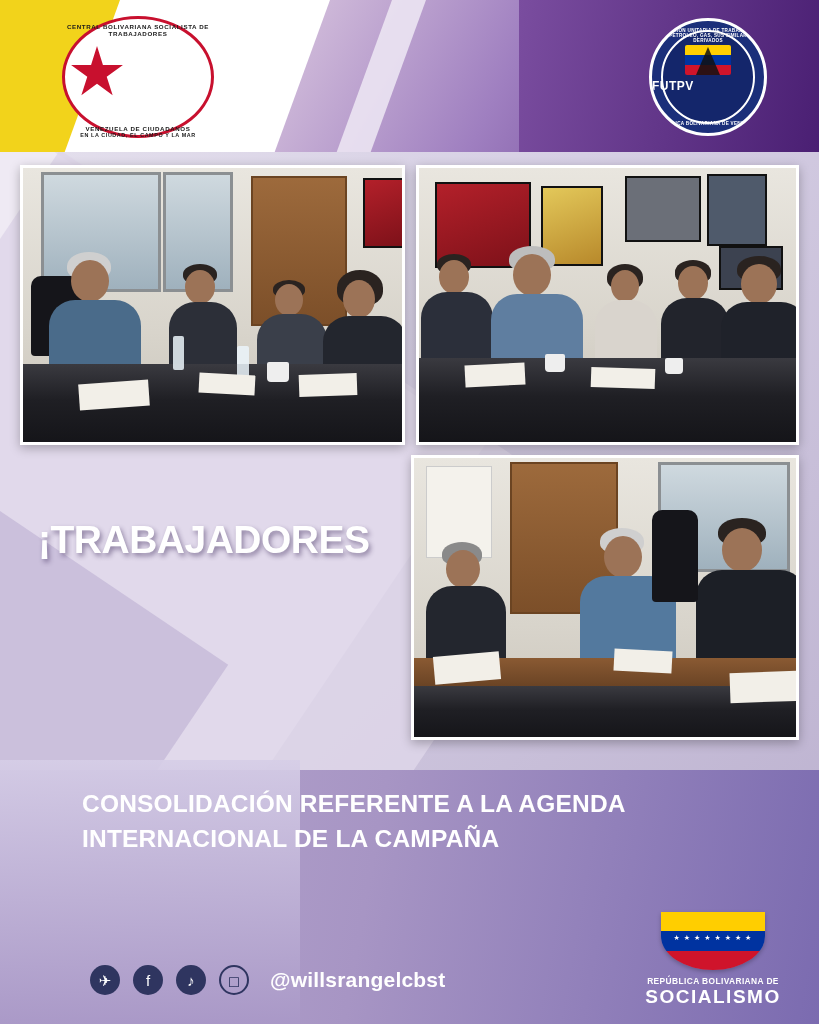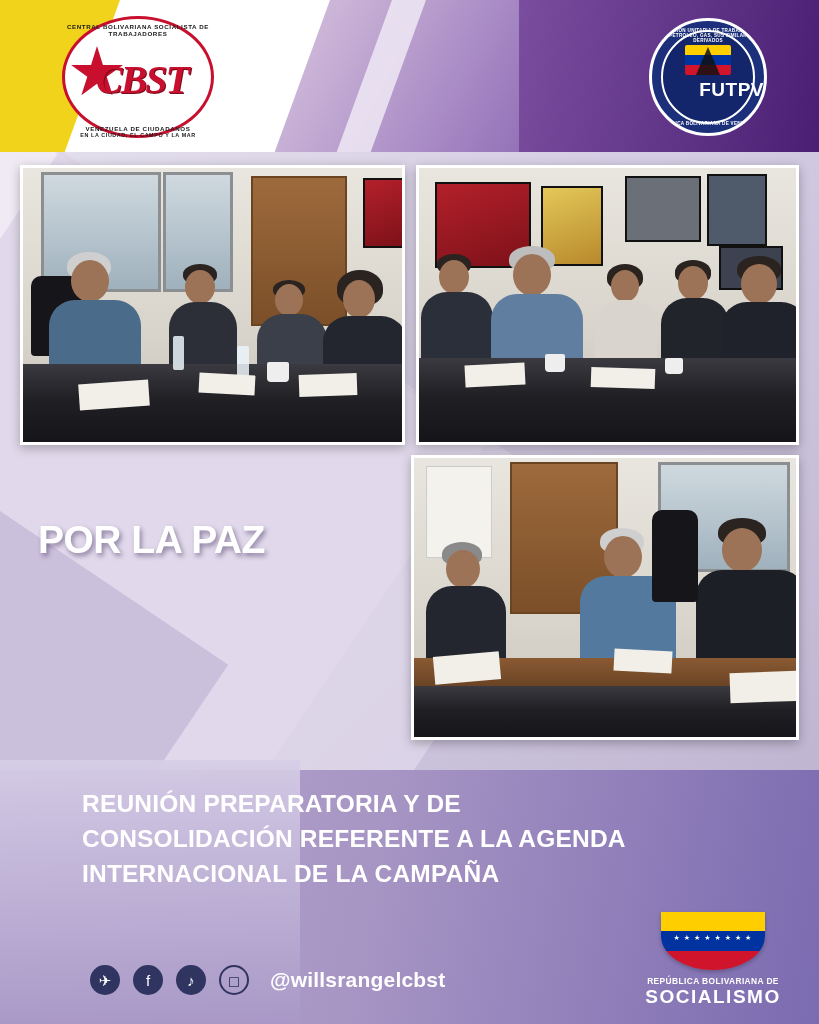--- a/index.html
+++ b/index.html
@@ -148,22 +148,22 @@
   .futpv-derrick {
     position: absolute; left: 50%; top: 26px; transform: translateX(-50%);
     width: 0; height: 0;
     border-left: 12px solid transparent;
     border-right: 12px solid transparent;
     border-bottom: 28px solid #111;
     opacity: .85;
   }
   .futpv-word {
     position: absolute; left: 0; right: 0; top: 58px;
-    text-align: right;
-    color: #fff; font-weight: bold; font-size: 19px;
+    text-align: left;
+    color: #fff; font-weight: bold; font-size: 12px;
     letter-spacing: .5px;
   }
   .futpv-arc {
     position: absolute; left: 0; right: 0;
     text-align: center; color: #fff;
     font-size: 4.6px; font-weight: bold; letter-spacing: .3px;
   }
   .futpv-arc.top { top: 7px; }
   .futpv-arc.bottom { bottom: 7px; }
 
@@ -309,21 +309,20 @@
     <div class="hdr-accent"></div>
 
     <div class="cbst-logo">
       <div class="cbst-ring"></div>
       <div class="cbst-ring-text">
         <div class="cbst-arc top">CENTRAL BOLIVARIANA SOCIALISTA DE TRABAJADORES</div>
         <div class="cbst-arc bottom">VENEZUELA DE CIUDADANOS</div>
         <div class="cbst-arc bottom2">EN LA CIUDAD, EL CAMPO Y LA MAR</div>
       </div>
       <div class="cbst-star"></div>
-      <div class="cbst-word">CBST</div>
     </div>
 
     <div class="futpv-logo">
       <div class="futpv-inner"></div>
       <div class="futpv-arc top">FEDERACION UNITARIA DE TRABAJADORES DEL PETROLEO, GAS, SUS SIMILARES Y DERIVADOS</div>
       <div class="futpv-flag">
         <i class="y"></i>
           <i class="b"></i>
           <i class="r"></i>
       </div>
@@ -436,25 +435,24 @@
       <div class="chair" style="left:238px; top:52px; width:46px; height:92px;"></div>
       <div class="table wood" style="left:0; top:200px; width:388px; height:40px;"></div>
       <div class="table" style="left:0; top:228px; width:388px; height:60px;"></div>
       <div class="paper" style="left:20px; top:196px; width:66px; height:28px; transform:rotate(-5deg);"></div>
       <div class="paper" style="left:200px; top:192px; width:58px; height:22px; transform:rotate(3deg);"></div>
       <div class="paper" style="left:316px; top:214px; width:68px; height:30px; transform:rotate(-2deg);"></div>
     </div>
   </div>
 
   <div class="headline">
-    <div>POR LA PAZ</div>
+    <div>¡TRABAJADORES</div>
   </div>
 
   <div class="caption">
-    <div>REUNIÓN PREPARATORIA Y DE</div>
     <div>CONSOLIDACIÓN REFERENTE A LA AGENDA</div>
     <div>INTERNACIONAL DE LA CAMPAÑA</div>
   </div>
 
   <div class="social">
     <div class="s-icon">✈</div>
     <div class="s-icon">f</div>
     <div class="s-icon">♪</div>
     <div class="s-icon outline">◻</div>
     <div class="s-handle">@willsrangelcbst</div>

